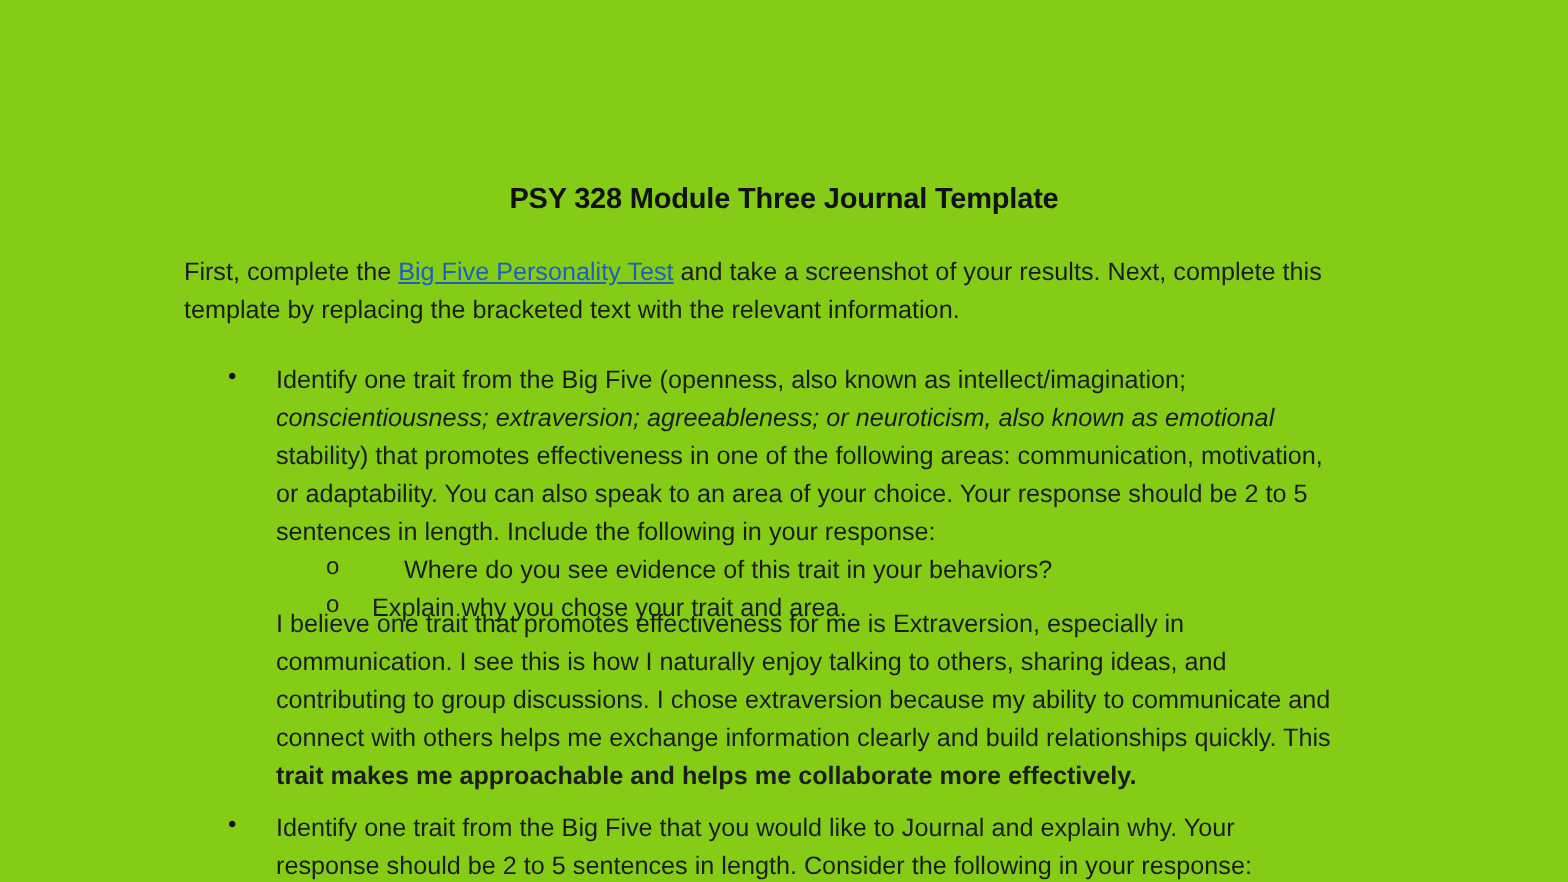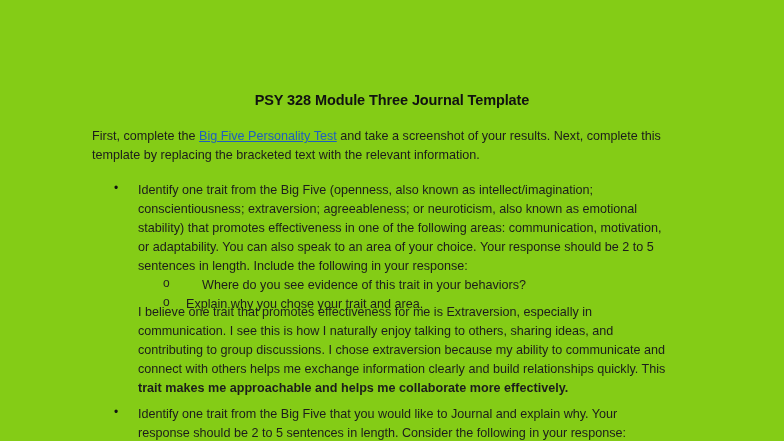--- a/index.html
+++ b/index.html
@@ -22,21 +22,21 @@
 
 <div class="page">
 
   <div class="title">PSY 328 Module Three Journal Template</div>
 
   <div class="line intro" style="top:127px;"><span>First, complete the </span><a class="link" href="#">Big Five Personality Test</a><span> and take a screenshot of your results. Next, complete this</span></div>
   <div class="line intro" style="top:146px;">template by replacing the bracketed text with the relevant information.</div>
 
   <div class="bullet" style="top:181px;">•</div>
   <div class="line btext" style="top:181px;">Identify one trait from the Big Five (openness, also known as intellect/imagination;</div>
-  <div class="line btext" style="top:200px;">conscientiousness; extraversion; agreeableness; or neuroticism, also known as emotional</div>
+  <div class="line btext" style="top:200px;font-style:italic;">conscientiousness; extraversion; agreeableness; or neuroticism, also known as emotional</div>
   <div class="line btext" style="top:219px;"><span>stability) that </span><b>promotes effectiveness</b><span> in one of the following areas: communication, motivation,</span></div>
   <div class="line btext" style="top:238px;">or adaptability. You can also speak to an area of your choice. Your response should be 2 to 5</div>
   <div class="line btext" style="top:257px;">sentences in length. Include the following in your response:</div>
 
   <div class="sub-mark" style="top:276px;">o</div>
   <div class="line stext" style="top:276px;margin-left:16px;">Where do you see evidence of this trait in your behaviors?</div>
   <div class="sub-mark" style="top:295px;">o</div>
   <div class="line btext" style="top:303px;">I believe one trait that promotes effectiveness for me is Extraversion, especially in</div>
 
   <div class="line stext" style="top:295px;">Explain why you chose your trait and area.</div>

